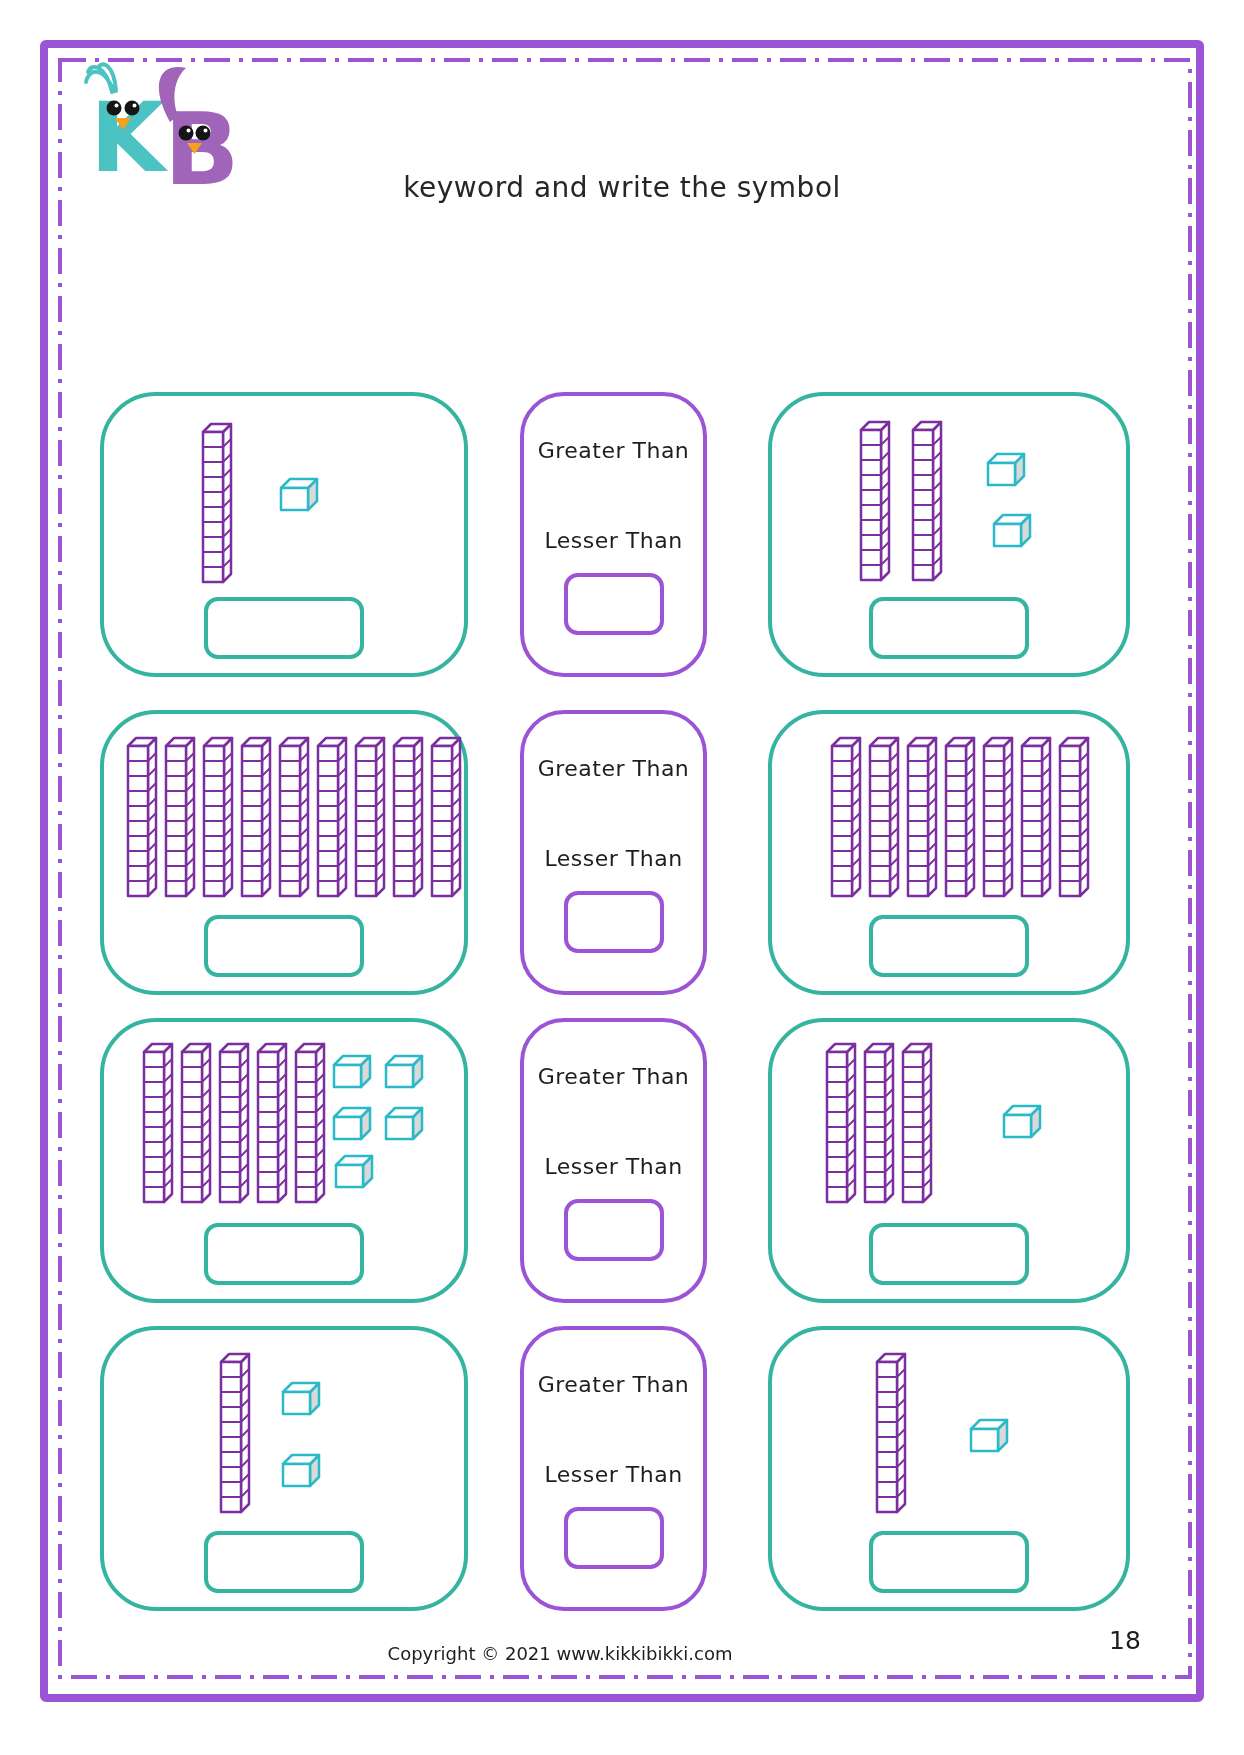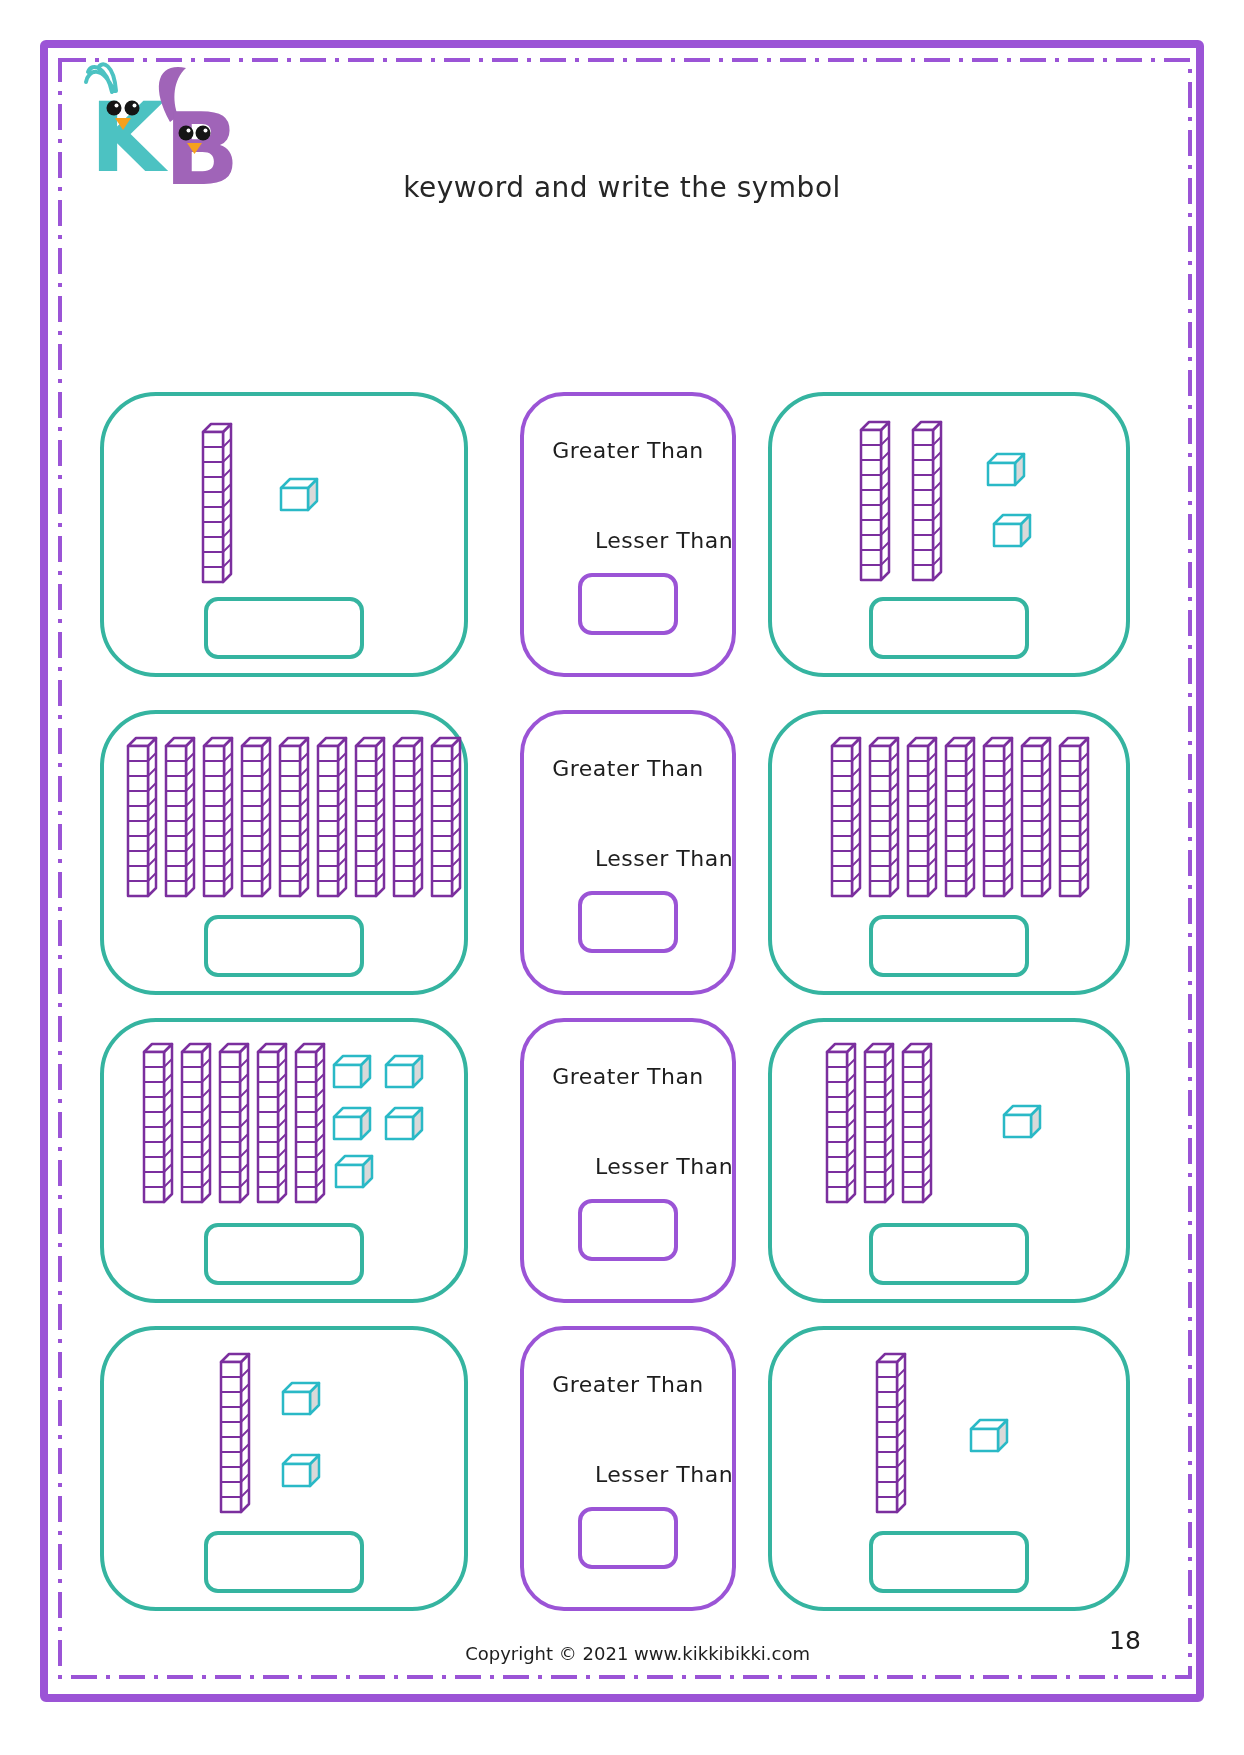--- a/index.html
+++ b/index.html
@@ -21,43 +21,43 @@
   .instructions{
     position:absolute;left:122px;top:166px;width:1000px;text-align:center;
     font-size:28px;line-height:44px;color:var(--text-dark,#262626);letter-spacing:.5px;
   }
   .panel{position:absolute;box-sizing:border-box;background:#fff;}
   .panel.blocks{
     width:368px;height:285px;border:4px solid var(--teal,#35b4a0);border-radius:56px;
   }
   .panel.blocks.right-col{width:362px;}
   .panel.mid{
-    width:216px;height:285px;border:4px solid var(--purple,#9b54d6);border-radius:44px;
+    width:187px;height:285px;border:4px solid var(--purple,#9b54d6);border-radius:44px;
   }
   .col-left{left:100px;}
   .col-mid{left:520px;}
   .col-right{left:768px;}
   .row-0{top:392px;}  .row-1{top:710px;}  .row-2{top:1018px;}  .row-3{top:1326px;}
   .answer-box{
     position:absolute;left:50%;transform:translateX(-50%);bottom:14px;
     width:160px;height:62px;border:4px solid var(--teal,#35b4a0);border-radius:14px;
     box-sizing:border-box;background:#fff;
   }
   .answer-box.symbol{
     width:100px;height:62px;bottom:38px;border-color:var(--purple,#9b54d6);
   }
   .option{
     position:absolute;left:0;width:100%;text-align:center;font-size:22px;
     color:#1e1e1e;letter-spacing:.5px;
   }
   .option.greater{top:42px;}
-  .option.lesser{top:132px;padding-left:36px;}
+  .option.lesser{top:132px;}
   .rod,.cube{position:absolute;}
   .footer-copyright{
-    position:absolute;left:310px;top:1643px;width:500px;text-align:right;
+    position:absolute;left:310px;top:1643px;width:500px;text-align:center;
     font-size:18px;color:#1e1e1e;
   }
   .page-number{
     position:absolute;left:1095px;top:1626px;width:60px;text-align:center;
     font-size:25px;color:#1e1e1e;
   }
 </style>
 </head>
 <body>
 

